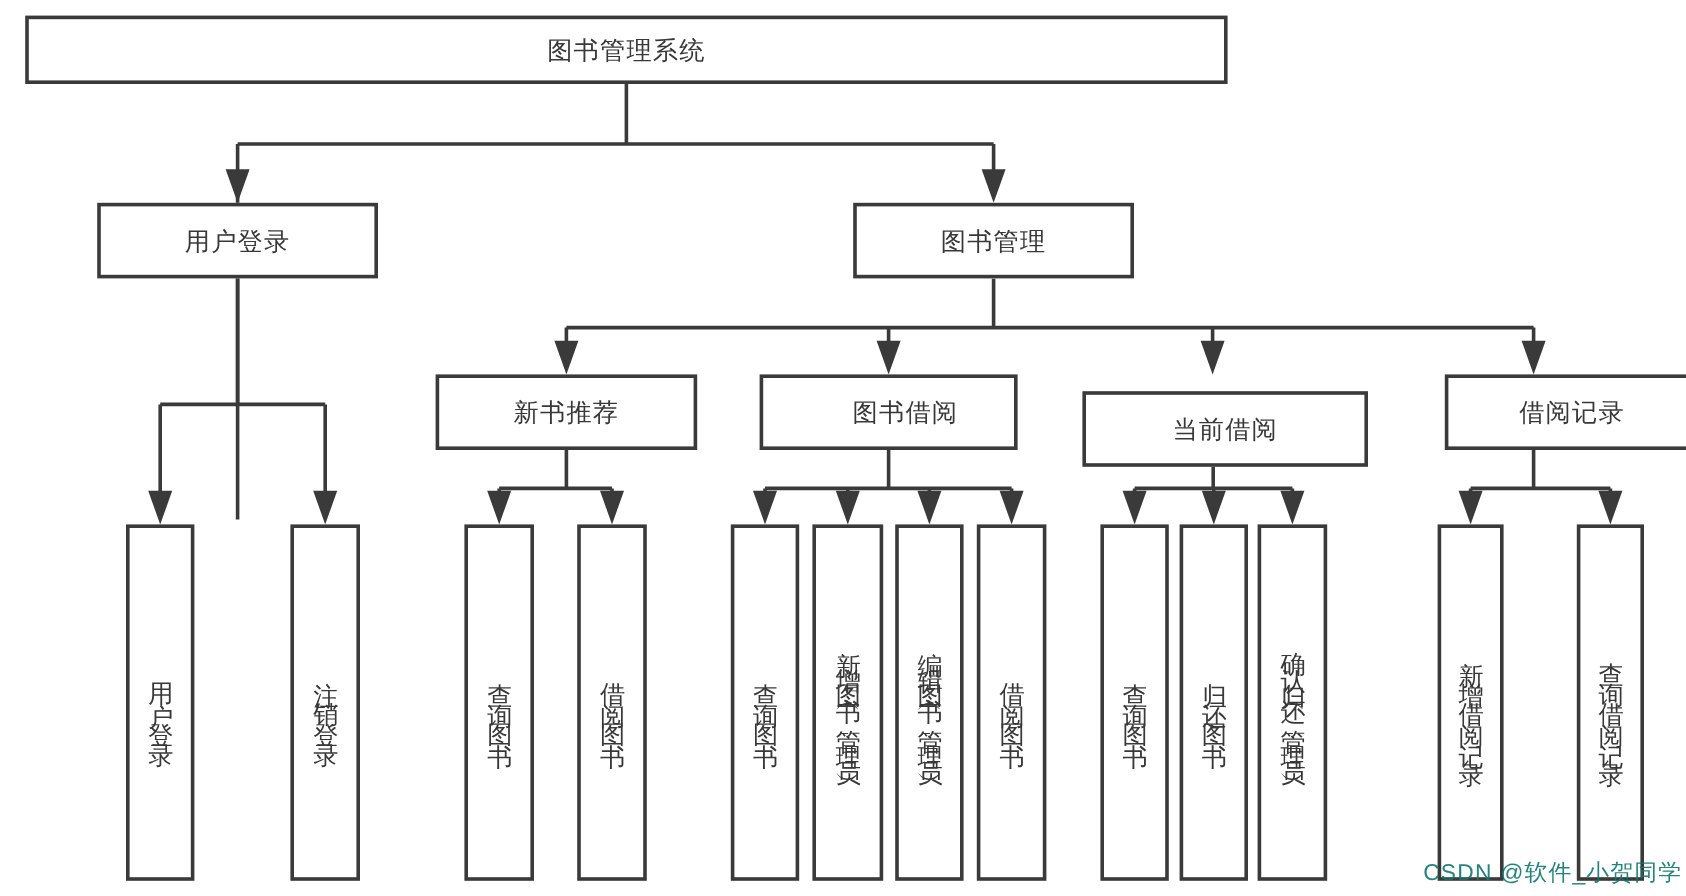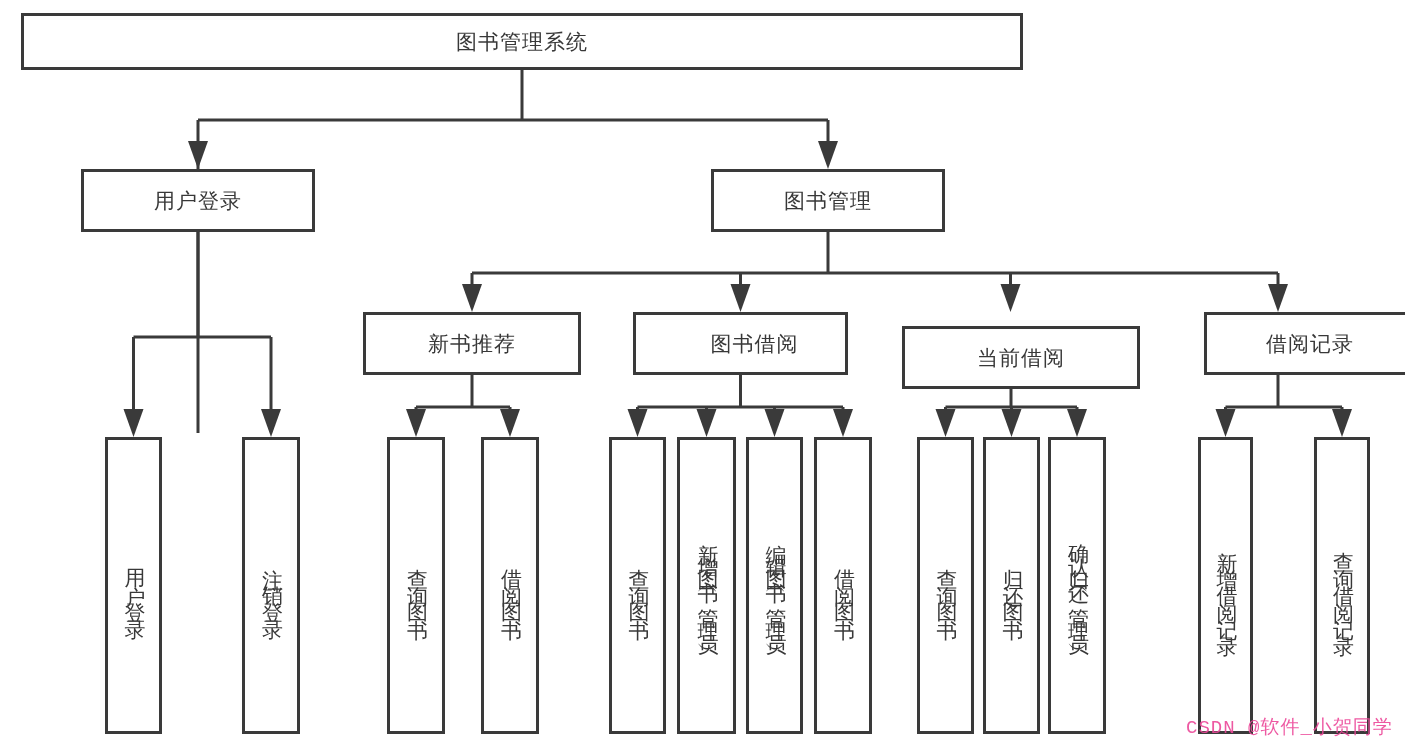--- a/index.html
+++ b/index.html
@@ -1,36 +1,36 @@
 <!DOCTYPE html>
 <html lang="zh"><head>
 <meta charset="utf-8">
 <style>
   html,body { margin:0; padding:0; background:#ffffff; }
   .canvas {
     position:relative; width:1405px; height:747px; background:#ffffff;
-    font-family:Liberation Mono, monospace; color:#383838; overflow:hidden;
+    font-family:Liberation Sans, sans-serif; color:#383838; overflow:hidden;
   }
   .wires { position:absolute; left:0; top:0; width:1405px; height:747px; }
   .wires path { stroke:#3a3a3a; stroke-width:3; fill:none; }
   .wires polygon { fill:#3a3a3a; stroke:none; }
   .node {
     position:absolute; box-sizing:border-box; background:#ffffff;
     border:3px solid #3a3a3a; display:flex; align-items:center; justify-content:center;
     text-align:center;
   }
   .node .htext { font-size:21px; letter-spacing:1px; white-space:nowrap; }
   .node .vtext {
     writing-mode:vertical-rl; text-orientation:mixed;
     font-size:21px; line-height:1; letter-spacing:17px; white-space:nowrap;
   }
   .node .vtext.tight { letter-spacing:13px; }
   .watermark {
     position:absolute; left:1186px; top:714px; font-size:19px;
-    color:#ec4899; letter-spacing:1px; white-space:nowrap; opacity:0.9; z-index:5;
+    color:#0f766e; letter-spacing:1px; white-space:nowrap; opacity:0.9; z-index:5;
   }
 </style>
 </head>
 <body>
 
 <div class="canvas">
 
   <svg class="wires" viewBox="0 0 1405 747" xmlns="http://www.w3.org/2000/svg">
     <g>
       <path d="M522 70 V120 M198 120 H828 M198 120 V433 M828 120 V160"></path>

